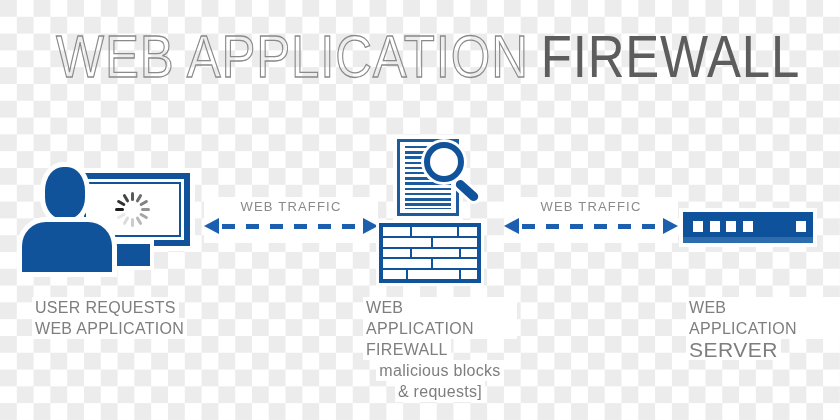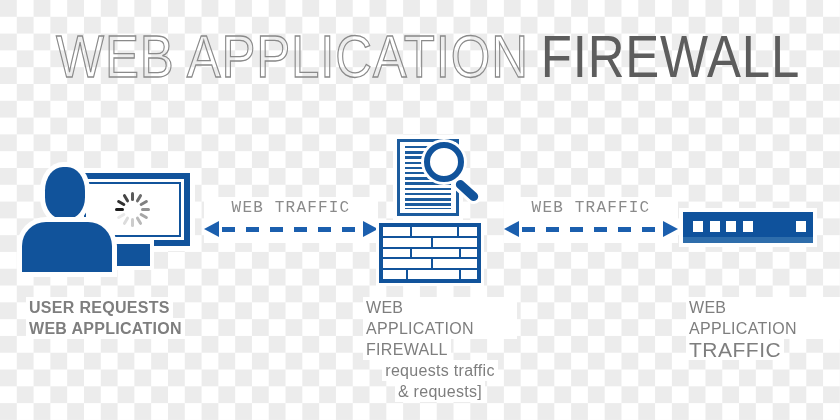--- a/index.html
+++ b/index.html
@@ -45,21 +45,21 @@
   .spinner i:nth-child(5){ transform:rotate(120deg) translateY(-13px); background:#a6a6a6; }
   .spinner i:nth-child(6){ transform:rotate(150deg) translateY(-13px); background:#b9b9b9; }
   .spinner i:nth-child(7){ transform:rotate(180deg) translateY(-13px); background:#cccccc; }
   .spinner i:nth-child(8){ transform:rotate(210deg) translateY(-13px); background:#dcdcdc; }
   .spinner i:nth-child(9){ transform:rotate(240deg) translateY(-13px); background:#e8e8e8; }
   .spinner i:nth-child(10){transform:rotate(270deg) translateY(-13px); background:#1c1c1c; }
   .spinner i:nth-child(11){transform:rotate(300deg) translateY(-13px); background:#303030; }
   .spinner i:nth-child(12){transform:rotate(330deg) translateY(-13px); background:#454545; }
   
   .traffic{ position:absolute; top:197px; width:174px; height:46px; background:#fff; }
-  .traffic .tlabel{ text-align:center; color:#8a8a8a; font-size:16px; letter-spacing:1.2px; padding-top:2px;font-family:Liberation Mono, monospace; }
+  .traffic .tlabel{ text-align:center; color:#8a8a8a; font-size:13px; letter-spacing:1.2px; padding-top:2px; }
   .arrow{ display:flex; align-items:center; margin-top:4px; }
   .tri{ width:0; height:0; border-top:8px solid transparent; border-bottom:8px solid transparent; }
   .tri.left{ border-right:15px solid #1b5fae; }
   .tri.right{ border-left:15px solid #1b5fae; }
   .dash{ flex:1; height:5px; margin:0 3px;
     background:repeating-linear-gradient(90deg,#1b5fae 0 13px,transparent 13px 24px); }
   
   .doc{
     position:absolute; left:397px; top:139px; width:62px; height:77px;
     border:3px solid #1c5c9e; background:#fff; box-sizing:border-box; box-shadow:0 0 0 4px #fff;
@@ -171,30 +171,30 @@
   </div>
 
   <div class="server">
     <b style="left:10px;"></b>
       <b style="left:27px;"></b>
       <b style="left:43px;"></b>
       <b style="left:60px;"></b>
       <b style="left:113px;"></b>
   </div>
 
-  <div class="lbl" style="left:26px; top:297px;font-weight:bold;">
+  <div class="lbl" style="left:32px; top:297px;">
     <div><span>USER REQUESTS</span></div>
     <div><span>WEB APPLICATION</span></div>
   </div>
 
   <div class="lbl" style="left:363px; top:297px; width:154px;">
     <div><span>WEB APPLICATION</span></div>
     <div><span>FIREWALL</span></div>
-    <div class="cline"><span>requests traffic</span></div>
+    <div class="cline"><span>malicious blocks</span></div>
     <div class="cline"><span>&amp; requests]</span></div>
   </div>
 
   <div class="lbl" style="left:686px; top:297px;">
     <div><span>WEB APPLICATION</span></div>
-    <div><span class="big">TRAFFIC</span></div>
+    <div><span class="big">SERVER</span></div>
   </div>
 
 </div>
 
 </body></html>

